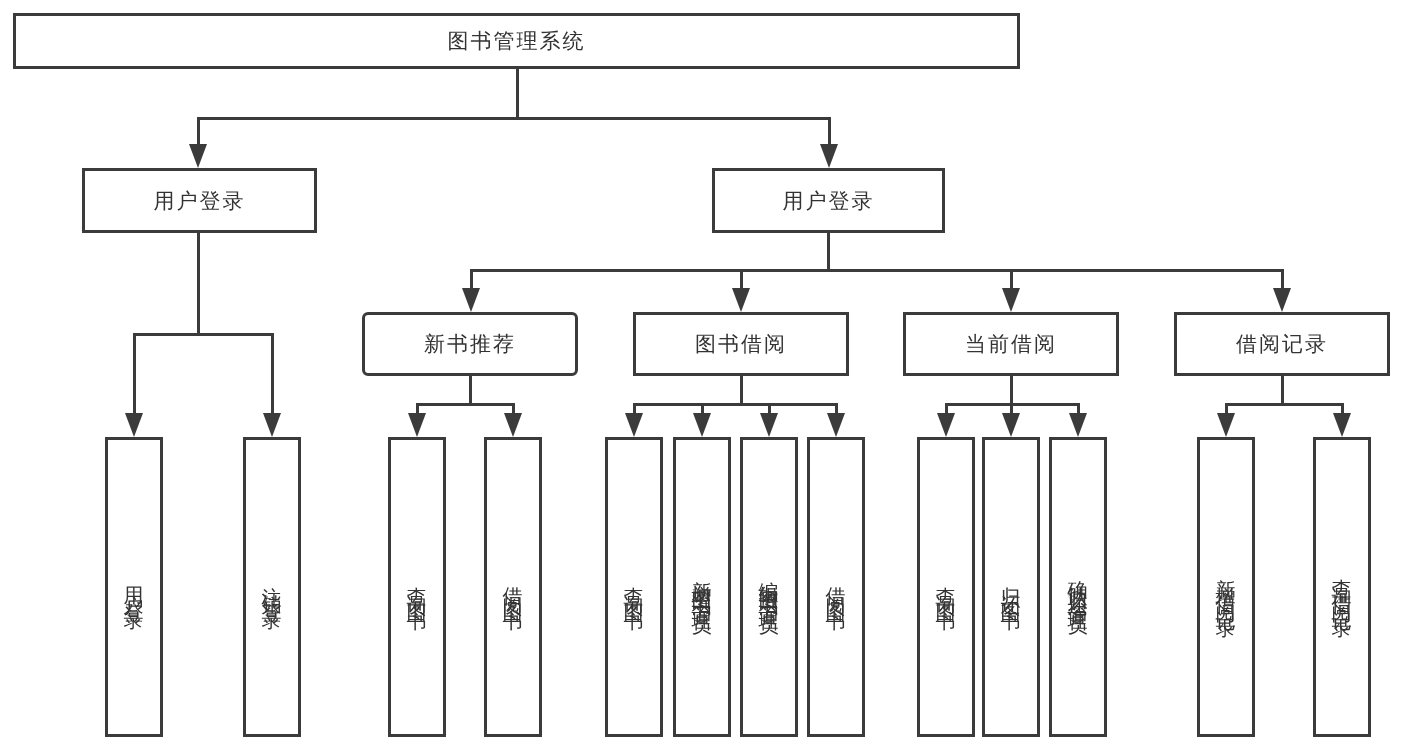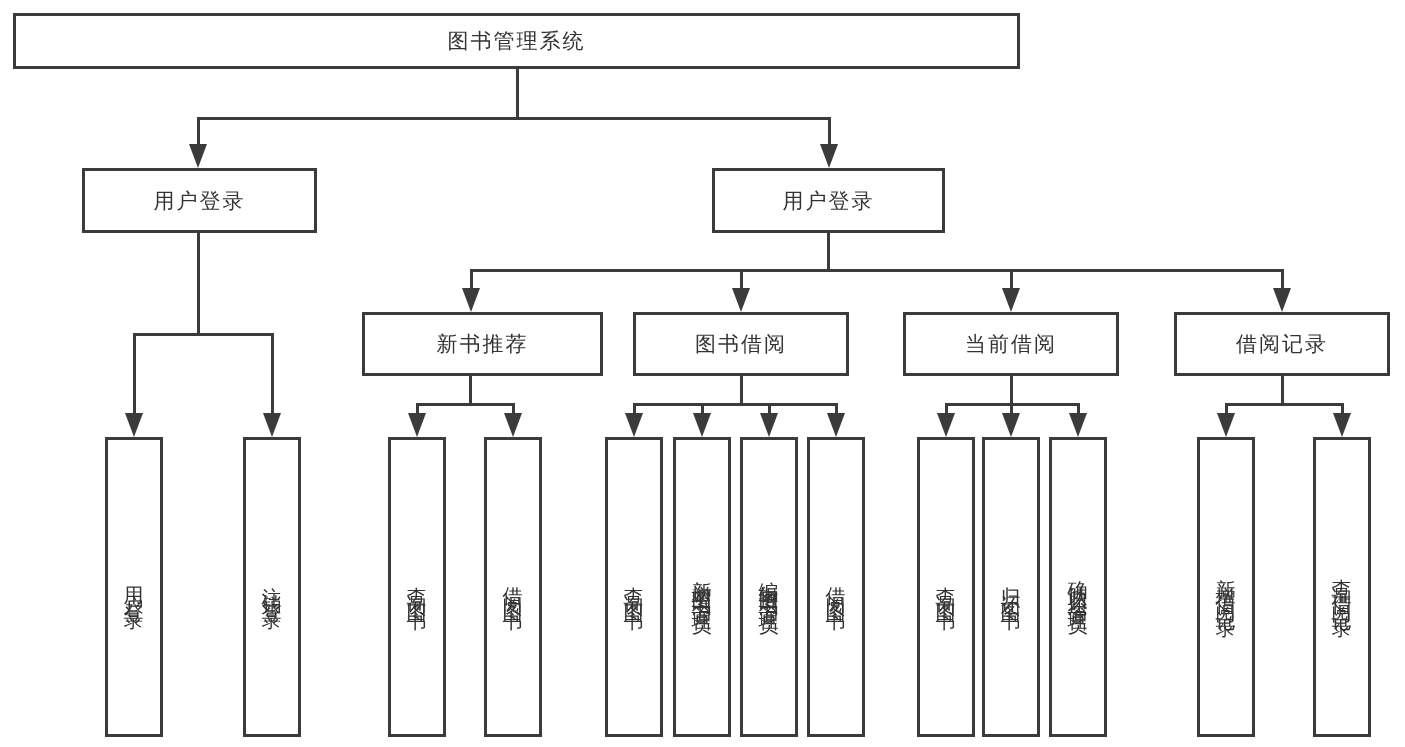--- a/index.html
+++ b/index.html
@@ -82,21 +82,21 @@
   <div class="hline" style="left:470px;top:269px;width:814px;"></div>
   <div class="vline" style="left:470px;top:271px;height:19px;"></div>
   <div class="ahead" style="left:462px;top:288px;"></div>
   <div class="vline" style="left:740px;top:271px;height:19px;"></div>
   <div class="ahead" style="left:732px;top:288px;"></div>
   <div class="vline" style="left:1010px;top:271px;height:19px;"></div>
   <div class="ahead" style="left:1002px;top:288px;"></div>
   <div class="vline" style="left:1281px;top:271px;height:19px;"></div>
   <div class="ahead" style="left:1273px;top:288px;"></div>
 
-  <div class="box" style="left:362px;top:312px;width:241px;height:64px;">
+  <div class="box" style="left:362px;top:312px;width:216px;height:64px;border-radius:6px;">
     <span class="hlabel">新书推荐</span>
   </div>
   <div class="box" style="left:633px;top:312px;width:216px;height:64px;">
     <span class="hlabel">图书借阅</span>
   </div>
   <div class="box" style="left:903px;top:312px;width:216px;height:64px;">
     <span class="hlabel">当前借阅</span>
   </div>
   <div class="box" style="left:1174px;top:312px;width:216px;height:64px;">
     <span class="hlabel">借阅记录</span>

